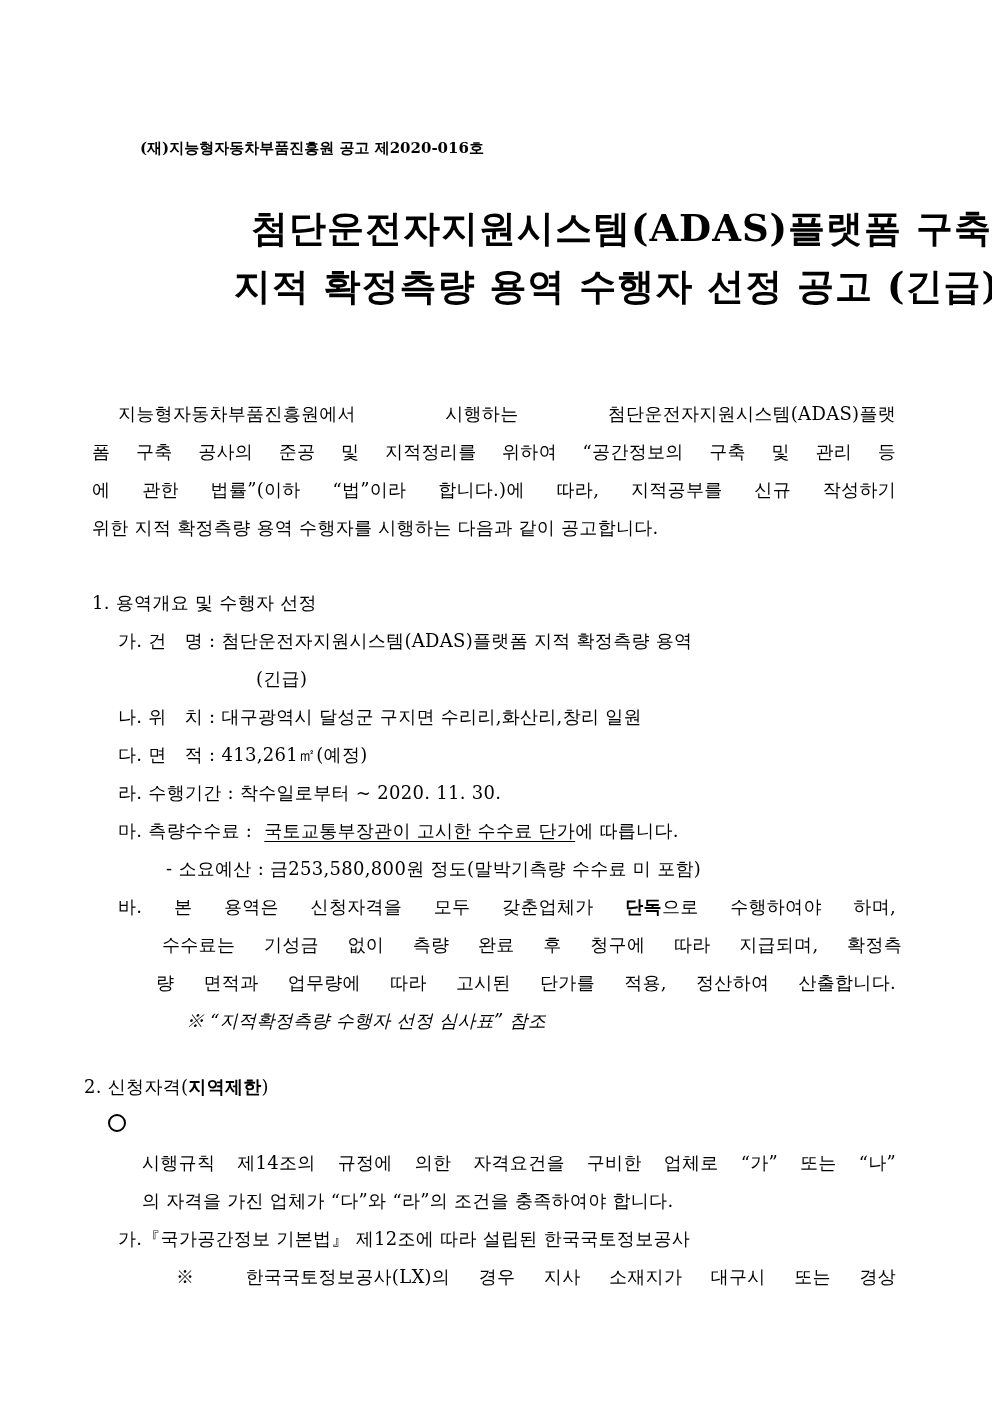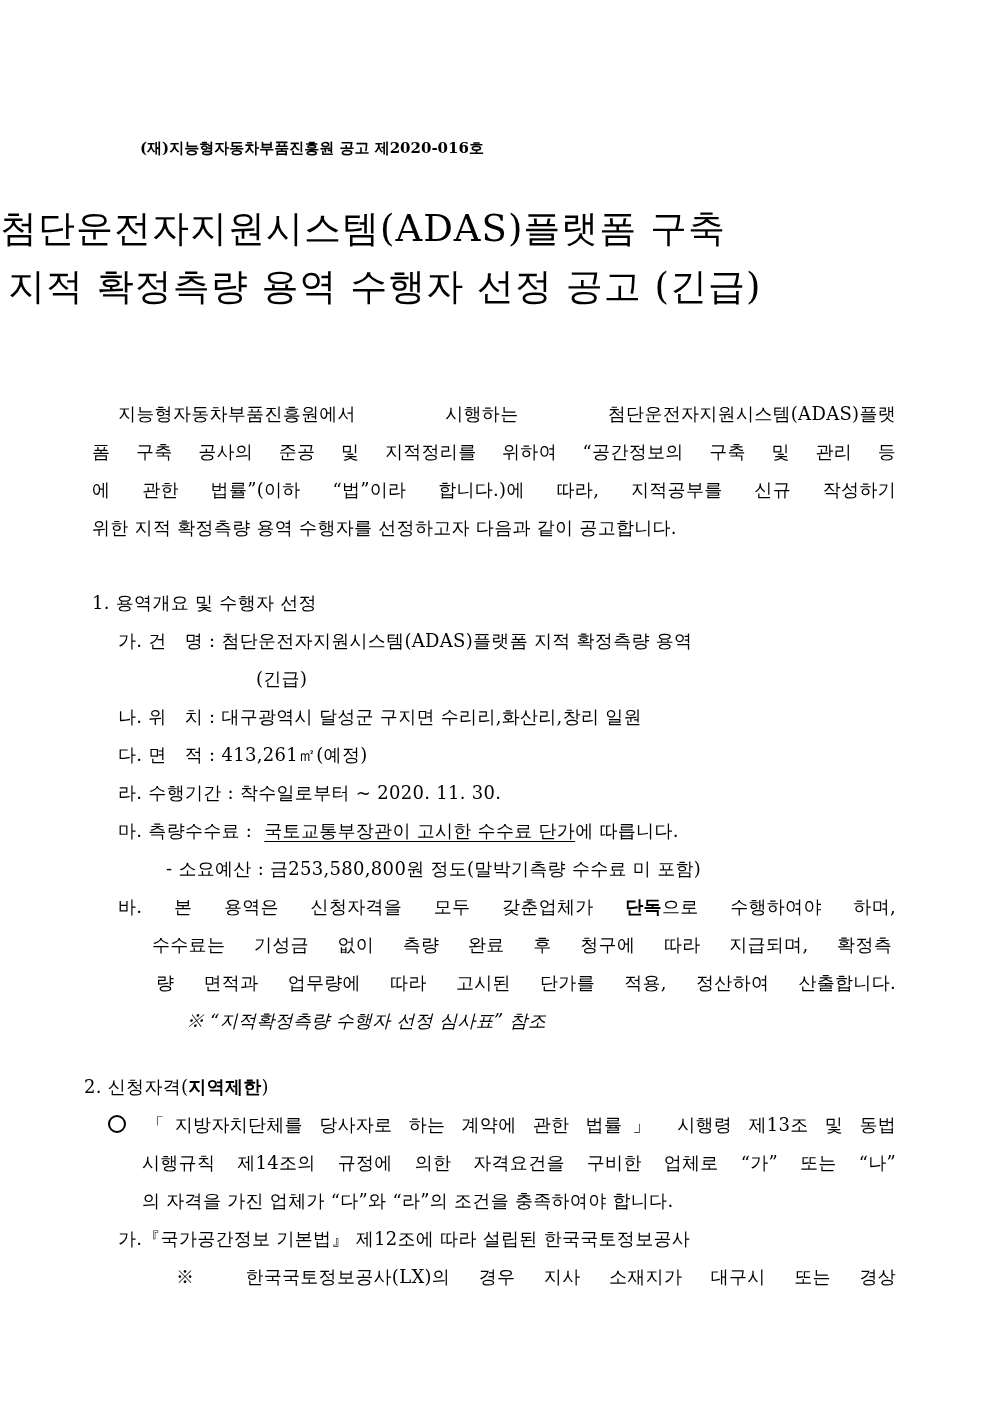--- a/index.html
+++ b/index.html
@@ -17,24 +17,24 @@
   }
   .abs { position: absolute; white-space: nowrap; }
   .notice-no {
     left: 112px; top: 139px;
     font-size: 15px;
     font-weight: bold;
     letter-spacing: 0px;
     margin-left: 28px;
   }
   .title {
-    left: 0; width: 992px; text-align: left;
+    left: 0; width: 992px; text-align: right;
     font-size: 37px;
     letter-spacing: 1px;
-    font-weight: normal;
+    font-weight: bold;
   }
   .t1 { top: 204px; }
   .t2 { top: 262px; padding-left: 8px; }
   .body-line {
     font-size: 18px;
     letter-spacing: 0.3px;
   }
   .just {
     text-align: justify;
     text-align-last: justify;
@@ -58,21 +58,21 @@
 
 <div class="abs notice-no">(재)지능형자동차부품진흥원 공고 제2020-016호</div>
 
 <div class="abs title t1">첨단운전자지원시스템(ADAS)플랫폼 구축</div>
 <div class="abs title t2">지적 확정측량 용역 수행자 선정 공고 (긴급)</div>
 
 <div>
   <div class="abs body-line just" style="left:118px; top:402px; width:778px;">지능형자동차부품진흥원에서  시행하는  첨단운전자지원시스템(ADAS)플랫</div>
   <div class="abs body-line just" style="left:92px; top:440px; width:804px;">폼 구축 공사의 준공 및 지적정리를 위하여 “공간정보의 구축 및 관리 등</div>
   <div class="abs body-line just" style="left:92px; top:478px; width:804px;">에 관한 법률”(이하 “법”이라 합니다.)에 따라, 지적공부를 신규 작성하기</div>
-  <div class="abs body-line" style="left:92px; top:516px; width:804px;">위한 지적 확정측량 용역 수행자를 선정하고자 다음과 같이 공고합니다.</div>
+  <div class="abs body-line" style="left:92px; top:516px; width:804px;">위한 지적 확정측량 용역 수행자를 시행하는 다음과 같이 공고합니다.</div>
 </div>
 
 <div>
   <div class="abs body-line" style="left:92px; top:591px;">1. 용역개요 및 수행자 선정</div>
 
   <div class="abs body-line" style="left:118px; top:629px;">
     <span style="white-space:pre;">가. 건   명 : </span><span>첨단운전자지원시스템(ADAS)플랫폼 지적 확정측량 용역</span>
   </div>
   <div class="abs body-line" style="left:256px; top:667px;text-align:center;">(긴급)</div>
 
@@ -90,27 +90,27 @@
 
   <div class="abs body-line" style="left:118px; top:819px;">
     <span style="white-space:pre;margin-top:14px;">마. 측량수수료 :  </span><span class="underline">국토교통부장관이 고시한 수수료 단가</span><span>에 따릅니다.</span>
   </div>
 
   <div class="abs body-line" style="left:166px; top:857px;">
     <span style="white-space:pre;">- 소요예산 : </span><span>금253,580,800원 정도(말박기측량 수수료 미 포함)</span>
   </div>
 
   <div class="abs body-line just" style="left:118px; top:895px; width:778px;"><span>바. 본 용역은 신청자격을 모두 갖춘업체가 </span><span class="bold">단독</span><span>으로 수행하여야 하며,</span></div>
-  <div class="abs body-line just" style="left:152px; top:933px; width:740px;">수수료는 기성금 없이 측량 완료 후 청구에 따라 지급되며, 확정측</div>
+  <div class="abs body-line just" style="left:162px; top:933px; width:740px;">수수료는 기성금 없이 측량 완료 후 청구에 따라 지급되며, 확정측</div>
   <div class="abs body-line just" style="left:156px; top:971px; width:740px;">량 면적과 업무량에 따라 고시된 단가를 적용, 정산하여 산출합니다.</div>
   <div class="abs body-line italic" style="left:186px; top:1009px;">※ “지적확정측량 수행자 선정 심사표” 참조</div>
 </div>
 
 <div>
   <div class="abs body-line" style="left:84px; top:1075px;"><span>2. 신청자격(</span><span class="bold">지역제한</span><span>)</span></div>
 
-  <div class="abs body-line just" style="left:108px; top:1113px; width:788px;"><span class="circle"></span><span>「지방자치단체를 당사자로 하는 계약에 관한 법률」 시행령 제13조 및 동법</span></div>
+  <div class="abs body-line just" style="left:108px; top:1113px; width:788px;"><span class="circle"></span></div>
   <div class="abs body-line just" style="left:142px; top:1151px; width:754px;">시행규칙 제14조의 규정에 의한 자격요건을 구비한 업체로 “가” 또는 “나”</div>
   <div class="abs body-line" style="left:142px; top:1189px;">의 자격을 가진 업체가 “다”와 “라”의 조건을 충족하여야 합니다.</div>
 
   <div class="abs body-line" style="left:118px; top:1227px;">가.『국가공간정보 기본법』 제12조에 따라 설립된 한국국토정보공사</div>
   <div class="abs body-line just" style="left:176px; top:1265px; width:720px;">※ 한국국토정보공사(LX)의 경우 지사 소재지가 대구시 또는 경상</div>
 </div>
 
 </body></html>

